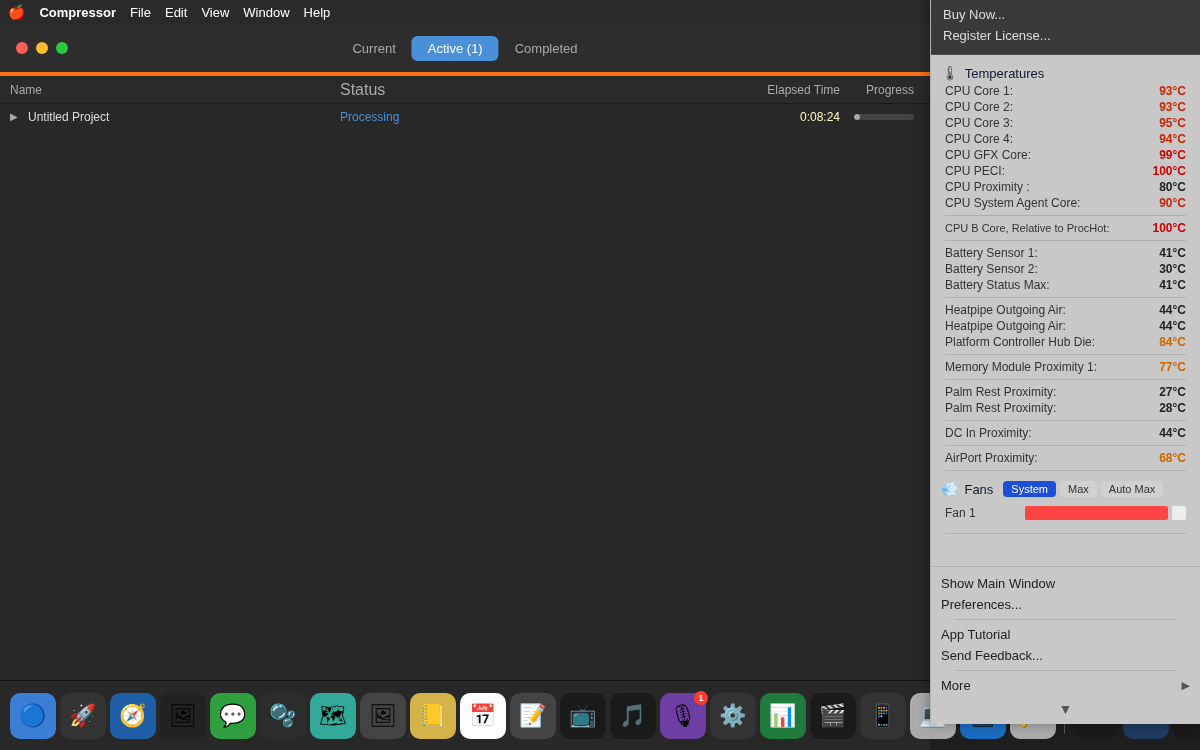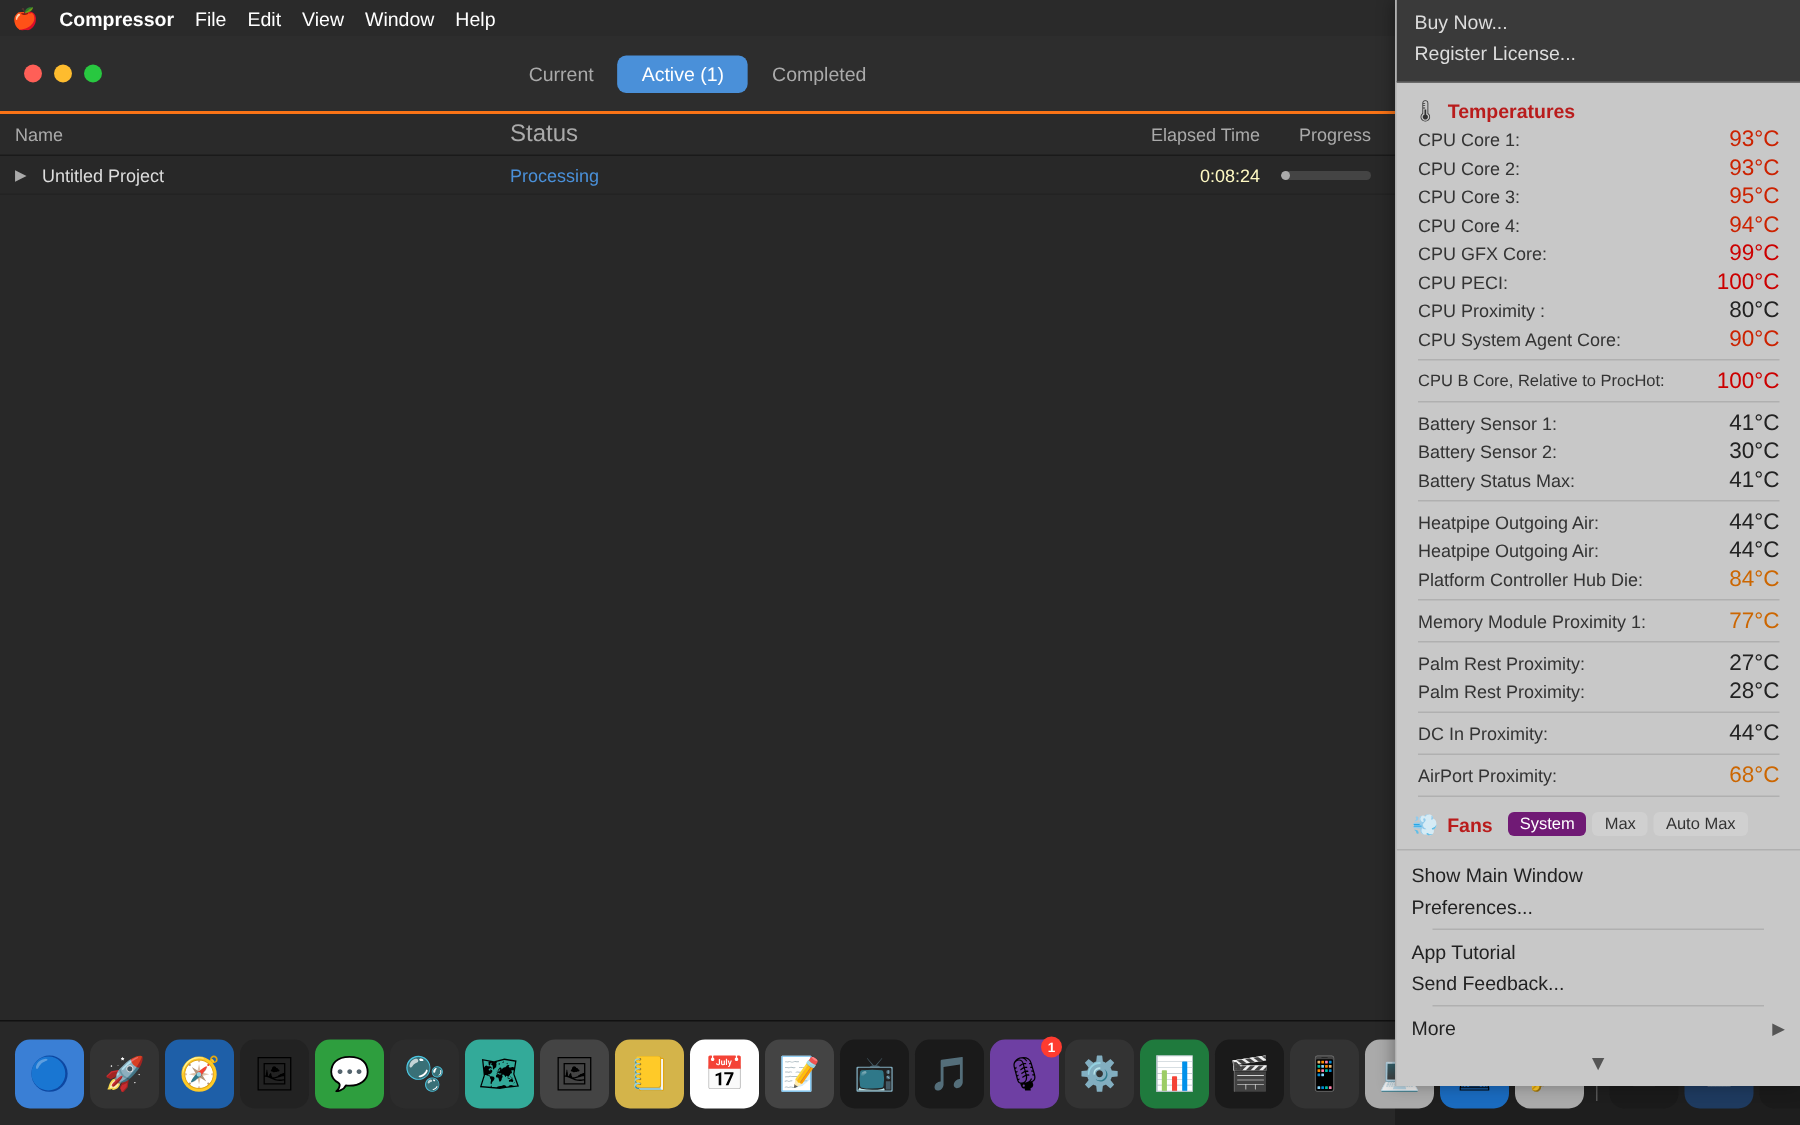--- a/index.html
+++ b/index.html
@@ -73,21 +73,21 @@
       flex-direction: column;
     }
 
     .titlebar {
       height: 52px;
       background: #2d2d2d;
       display: flex;
       align-items: center;
       padding: 0 16px;
       position: relative;
-      border-bottom: 2px solid #f97316;
+      border-bottom: 4px solid #f97316;
     }
 
     .traffic-lights {
       display: flex;
       gap: 8px;
       align-items: center;
     }
     .traffic-light {
       width: 12px;
       height: 12px;
@@ -251,37 +251,37 @@
       align-items: center;
       padding: 4px 10px 2px 10px;
     }
     .section-icon {
       font-size: 14px;
       margin-right: 6px;
       color: #333;
     }
     .section-title {
       font-size: 13px;
-      font-weight: 700;
-      color: #b91c1c;
+      font-weight: 400;
+      color: #0f172a;
     }
 
     .temp-row {
       display: flex;
       align-items: center;
       padding: 1px 14px;
       font-size: 12px;
     }
     .temp-label {
       color: #333;
       flex: 1;
     }
     .temp-value {
-      font-weight: 400;
-      font-size: 15px;
+      font-weight: 700;
+      font-size: 12px;
     }
     .temp-normal { color: #222; }
     .temp-warm { color: #cc6600; }
     .temp-hot { color: #cc2200; }
     .temp-critical { color: #cc0000; }
 
     .divider-line {
       height: 1px;
       background: #b0b0b0;
       margin: 4px 14px;
@@ -302,21 +302,21 @@
       margin-left: 10px;
     }
     .fan-btn {
       padding: 2px 8px;
       font-size: 11px;
       border-radius: 4px;
       cursor: pointer;
       border: none;
     }
     .fan-btn.selected {
-      background: #701a75;
+      background: #1d4ed8;
       color: #fff;
     }
     .fan-btn.unselected {
       background: #d0d0d0;
       color: #333;
     }
     .fan-row {
       display: flex;
       align-items: center;
       padding: 3px 4px;

